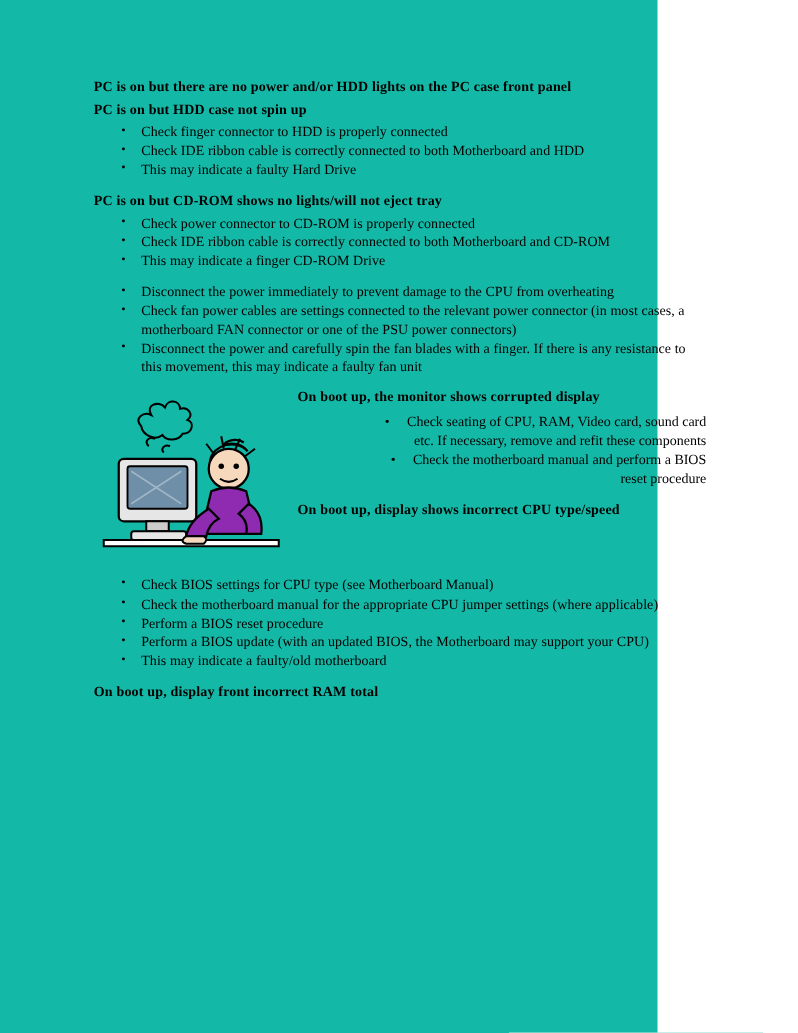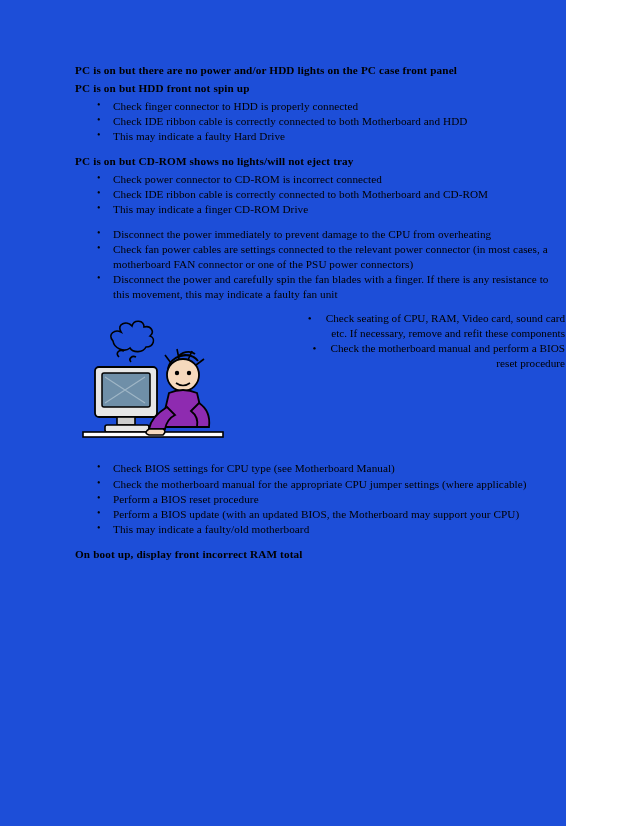--- a/index.html
+++ b/index.html
@@ -11,23 +11,23 @@
     width: 638px;
     height: 826px;
     position: relative;
     font-family: "Liberation Serif", serif;
     color: #000000;
     overflow: hidden;
   }
   .page {
     position: absolute;
     left: 0; top: 0;
-    width: 566px;
+    width: 526px;
     height: 826px;
-    background: #1d4ed8;
+    background: #14b8a6;
   }
   .content {
     position: absolute;
     left: 75px;
     top: 63px;
     width: 490px;
   }
   h2.heading {
     font-family: "Liberation Serif", serif;
     font-size: 11.2px;
@@ -101,30 +101,30 @@
   .clear { clear: both; }
 </style>
 </head>
 <body>
 
 <div class="page">
   <div class="content">
 
     <h2 class="heading">PC is on but there are no power and/or HDD lights on the PC case front panel</h2>
 
-    <h2 class="heading">PC is on but HDD front not spin up</h2>
+    <h2 class="heading">PC is on but HDD case not spin up</h2>
     <ul class="bullets">
       <li>Check finger connector to HDD is properly connected</li>
       <li>Check IDE ribbon cable is correctly connected to both Motherboard and HDD</li>
       <li>This may indicate a faulty Hard Drive</li>
     </ul>
 
     <h2 class="heading">PC is on but CD-ROM shows no lights/will not eject tray</h2>
     <ul class="bullets">
-      <li>Check power connector to CD-ROM is incorrect connected</li>
+      <li>Check power connector to CD-ROM is properly connected</li>
       <li>Check IDE ribbon cable is correctly connected to both Motherboard and CD-ROM</li>
       <li>This may indicate a finger CD-ROM Drive</li>
     </ul>
 
     <ul class="bullets">
       <li>Disconnect the power immediately to prevent damage to the CPU from overheating</li>
       <li>Check fan power cables are settings connected to the relevant power connector (in most cases, a motherboard FAN connector or one of the PSU power connectors)</li>
       <li>Disconnect the power and carefully spin the fan blades with a finger. If there is any resistance to this movement, this may indicate a faulty fan unit</li>
     </ul>
 
@@ -157,24 +157,26 @@
           <path d="M101 68 q7 5 14 0" fill="none" stroke="#000" stroke-width="1.6"></path>
 
           <path d="M94 78 q14 -6 28 0 l8 34 l-44 0 z" fill="#8e2bb0" stroke="#000" stroke-width="1.8"></path>
 
           <path d="M92 92 q-16 10 -18 22 l16 0 q2 -10 10 -14 z" fill="#8e2bb0" stroke="#000" stroke-width="1.8"></path>
           <path d="M74 114 q-6 4 0 6 l14 0 q4 -4 0 -6 z" fill="#f6d9bd" stroke="#000" stroke-width="1.6"></path>
 
           <path d="M124 88 q12 8 10 24 l-12 0 q2 -10 -6 -16 z" fill="#8e2bb0" stroke="#000" stroke-width="1.8"></path>
         </svg>
       </div>
+      <div class="indent-head">On boot up, the monitor shows corrupted display</div>
       <ul class="bullets-wrapped">
         <li><span style="padding-left:64px;">•&nbsp;&nbsp;&nbsp;&nbsp;&nbsp;</span><span>Check seating of CPU, RAM, Video card, sound card etc. If necessary, remove and refit these components</span></li>
         <li><span style="padding-left:64px;">•&nbsp;&nbsp;&nbsp;&nbsp;&nbsp;</span><span>Check the motherboard manual and perform a BIOS reset procedure</span></li>
       </ul>
+      <div class="head-indent2">On boot up, display shows incorrect CPU type/speed</div>
       <div class="clear"></div>
     </div>
 
     <ul class="bullets">
       <li>Check BIOS settings for CPU type (see Motherboard Manual)</li>
       <li>Check the motherboard manual for the appropriate CPU jumper settings (where applicable)</li>
       <li>Perform a BIOS reset procedure</li>
       <li>Perform a BIOS update (with an updated BIOS, the Motherboard may support your CPU)</li>
       <li>This may indicate a faulty/old motherboard</li>
     </ul>

